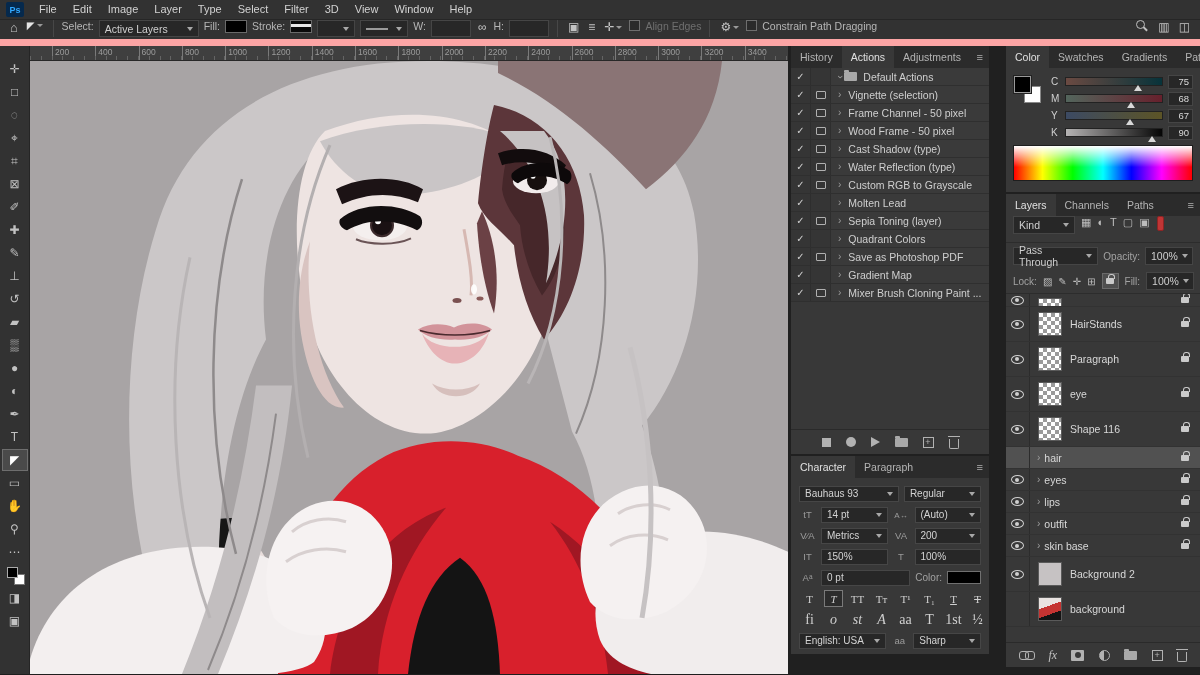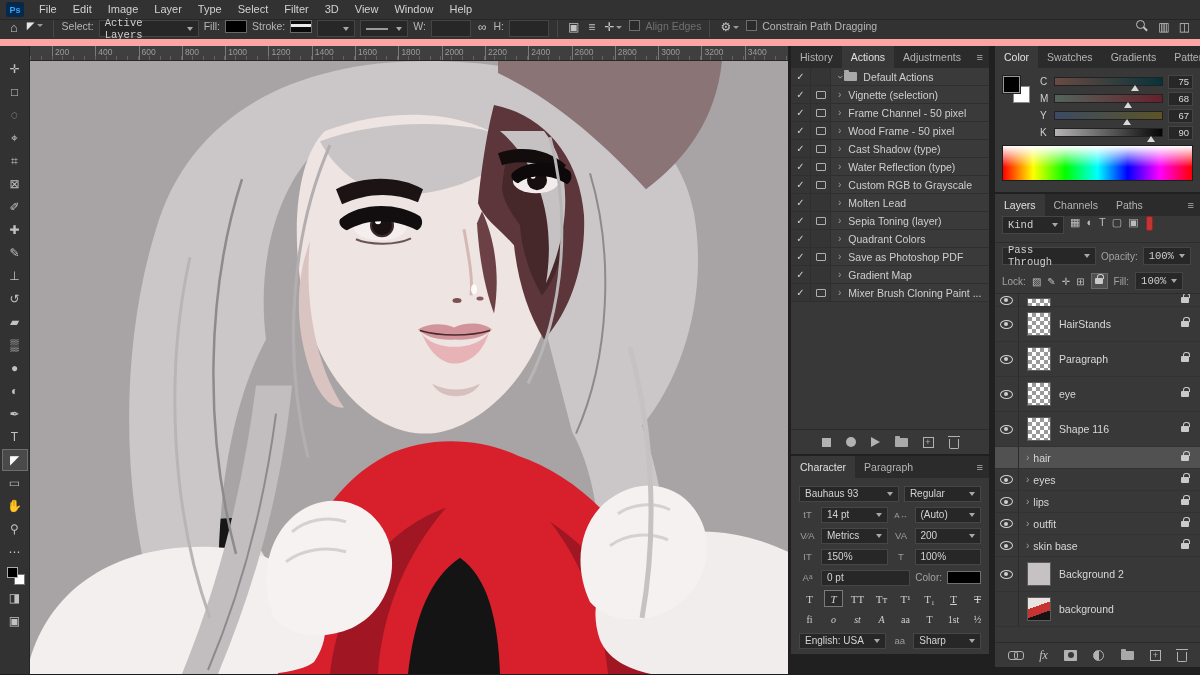--- a/index.html
+++ b/index.html
@@ -13,21 +13,21 @@
   .menubar { height:20px; background:#323232; border-bottom:1px solid #262626; display:flex; align-items:center; }
   .ps-logo { width:18px; height:15px; background:#05294d; color:#31a8ff; font-size:9px; font-weight:bold;
     display:flex; align-items:center; justify-content:center; border-radius:2px; margin:0 7px 0 6px; }
   .menu-items { display:flex; }
   .menu-item { padding:0 8px; color:#d2d2d2; line-height:19px; }
   
   .optionsbar { height:26px; background:#323232; border-bottom:7px solid #fca5a5; display:flex; align-items:flex-start; gap:5px; padding:0 8px; color:#b6b6b6; }
   .ob-label { font-size:10.5px; }
   .ob-label.dim { color:#6f6f6f; }
   .ob-sep { width:1px; height:17px; background:#474747; margin:0 3px; flex:none; }
-  .ob-dd, .ob-input { background:#272727; border:1px solid #454545; height:17px; display:flex; align-items:center; padding:0 5px; gap:4px; font-size:10.5px; color:#cfcfcf;font-family:Liberation Mono, monospace; }
+  .ob-dd, .ob-input { background:#272727; border:1px solid #454545; height:17px; display:flex; align-items:center; padding:0 5px; gap:4px; font-size:10.5px; color:#cfcfcf; }
   .dd::after { content:""; width:0; height:0; border-left:3.5px solid transparent; border-right:3.5px solid transparent; border-top:4px solid #a8a8a8; margin-left:auto; }
   .ob-dd.w100 { width:100px; } .ob-dd.w38 { width:38px; } .ob-dd.w48 { width:48px; }
   .ob-input { width:40px; }
   .ob-icon { color:#c3c3c3; font-size:12px; display:flex; align-items:center; gap:2px; padding:0 2px; }
   .ob-icon .mini-chev { width:0;height:0;border-left:3px solid transparent;border-right:3px solid transparent;border-top:3.5px solid #9a9a9a; }
   .ic-home::before { content:"⌂"; font-size:13px; }
   .ic-toolarrow::before { content:"◤"; font-size:10px; color:#e6e6e6; }
   .ic-gear::before { content:"⚙"; font-size:12px; }
   .ic-align::before { content:"▣"; } .ic-distribute::before { content:"≡"; } .ic-pathops::before { content:"✛"; }
   .ic-workspace::before { content:"▥"; } .ic-panelgrid::before { content:"◫"; }
@@ -49,21 +49,21 @@
   .tool.swatch::after { content:""; position:absolute; left:11px; top:9px; width:9px; height:9px; background:#fff; border:1px solid #777; }
   
   .center { flex:1; display:flex; flex-direction:column; min-width:0; }
   .ruler { height:15px; background:#3f3f3f; border-bottom:1px solid #282828; display:flex; padding-left:22px; color:#9c9c9c; font-size:8.5px; position:relative; overflow:hidden; flex:none; }
   .ruler::after { content:""; position:absolute; left:0; right:0; bottom:0; height:4px;
     background:repeating-linear-gradient(90deg,#646464 0 1px,transparent 1px 10.8px); }
   .ruler-tick { flex:1; border-left:1px solid #7a7a7a; padding-left:2px; line-height:12px; }
   .canvas { flex:1; position:relative; background:#a8a4a5; overflow:hidden; }
   .canvas svg { position:absolute; inset:0; width:100%; height:100%; }
   
-  .panelsdock { width:412px; background:#202020; display:flex; gap:6px; padding:0 0 7px 3px; flex:none; }
+  .panelsdock { width:412px; background:#202020; display:flex; gap:17px; padding:0 0 7px 3px; flex:none; }
   .colA { width:198px; display:flex; flex-direction:column; gap:2px; flex:none; }
   .colB { flex:1; display:flex; flex-direction:column; gap:2px; min-width:0; }
   .panel { background:#383838; display:flex; flex-direction:column; min-height:0; }
   .tabbar { height:22px; background:#2b2b2b; display:flex; align-items:stretch; flex:none; }
   .tab { padding:0 9px; display:flex; align-items:center; color:#b4b4b4; font-size:10.5px; }
   .tab.active { background:#383838; color:#e0e0e0; }
   .panel-menu-btn { margin-left:auto; color:#b0b0b0; padding:0 6px; display:flex; align-items:center; font-size:11px; }
   .panel-menu-btn::before { content:"≡"; }
   
   .actions-panel { height:408px; flex:none; }
@@ -102,21 +102,21 @@
   .ic-kern::before { content:"V⁄A"; } .ic-track::before { content:"VA"; }
   .ic-vscale::before { content:"IT"; } .ic-hscale::before { content:"T"; }
   .ic-baseline::before { content:"A\1d43"; } .ic-aa::before { content:"aa"; }
   .color-swatch-char { width:34px; height:13px; background:#000; border:1px solid #707070; flex:none; }
   .btns { justify-content:space-between; padding:0 1px; }
   .tbtn { width:19px; height:17px; background:none; border:1px solid transparent; color:#d0d0d0; font-size:11px; font-family:"Liberation Serif", serif; display:flex; align-items:center; justify-content:center; flex:none; }
   .tbtn.active { border-color:#7a7a7a; background:#2c2c2c; }
   .tbtn.italic { font-style:italic; }
   .tbtn.underline { text-decoration:underline; }
   .tbtn.strike { text-decoration:line-through; }
-  .ot .tbtn { font-size:10px; }
+  .ot .tbtn { font-size:14px; }
   
   .color-panel { height:146px; flex:none; }
   .color-body { flex:1; display:flex; flex-direction:column; padding:7px 7px 7px 7px; gap:6px; }
   .color-top { display:flex; gap:8px; }
   .fgbg { width:30px; height:30px; position:relative; flex:none; }
   .fgbg .bgsw { position:absolute; top:11px; left:11px; width:17px; height:17px; background:#fff; border:1px solid #888; }
   .fgbg .fgsw { position:absolute; top:1px; left:1px; width:17px; height:17px; background:#000; border:1px solid #999; box-shadow:0 0 0 1px #222; }
   .sliders { flex:1; display:flex; flex-direction:column; gap:4px; }
   .slider-row { display:flex; align-items:center; gap:5px; height:13px; }
   .slider-letter { width:9px; font-size:10px; color:#d0d0d0; }

